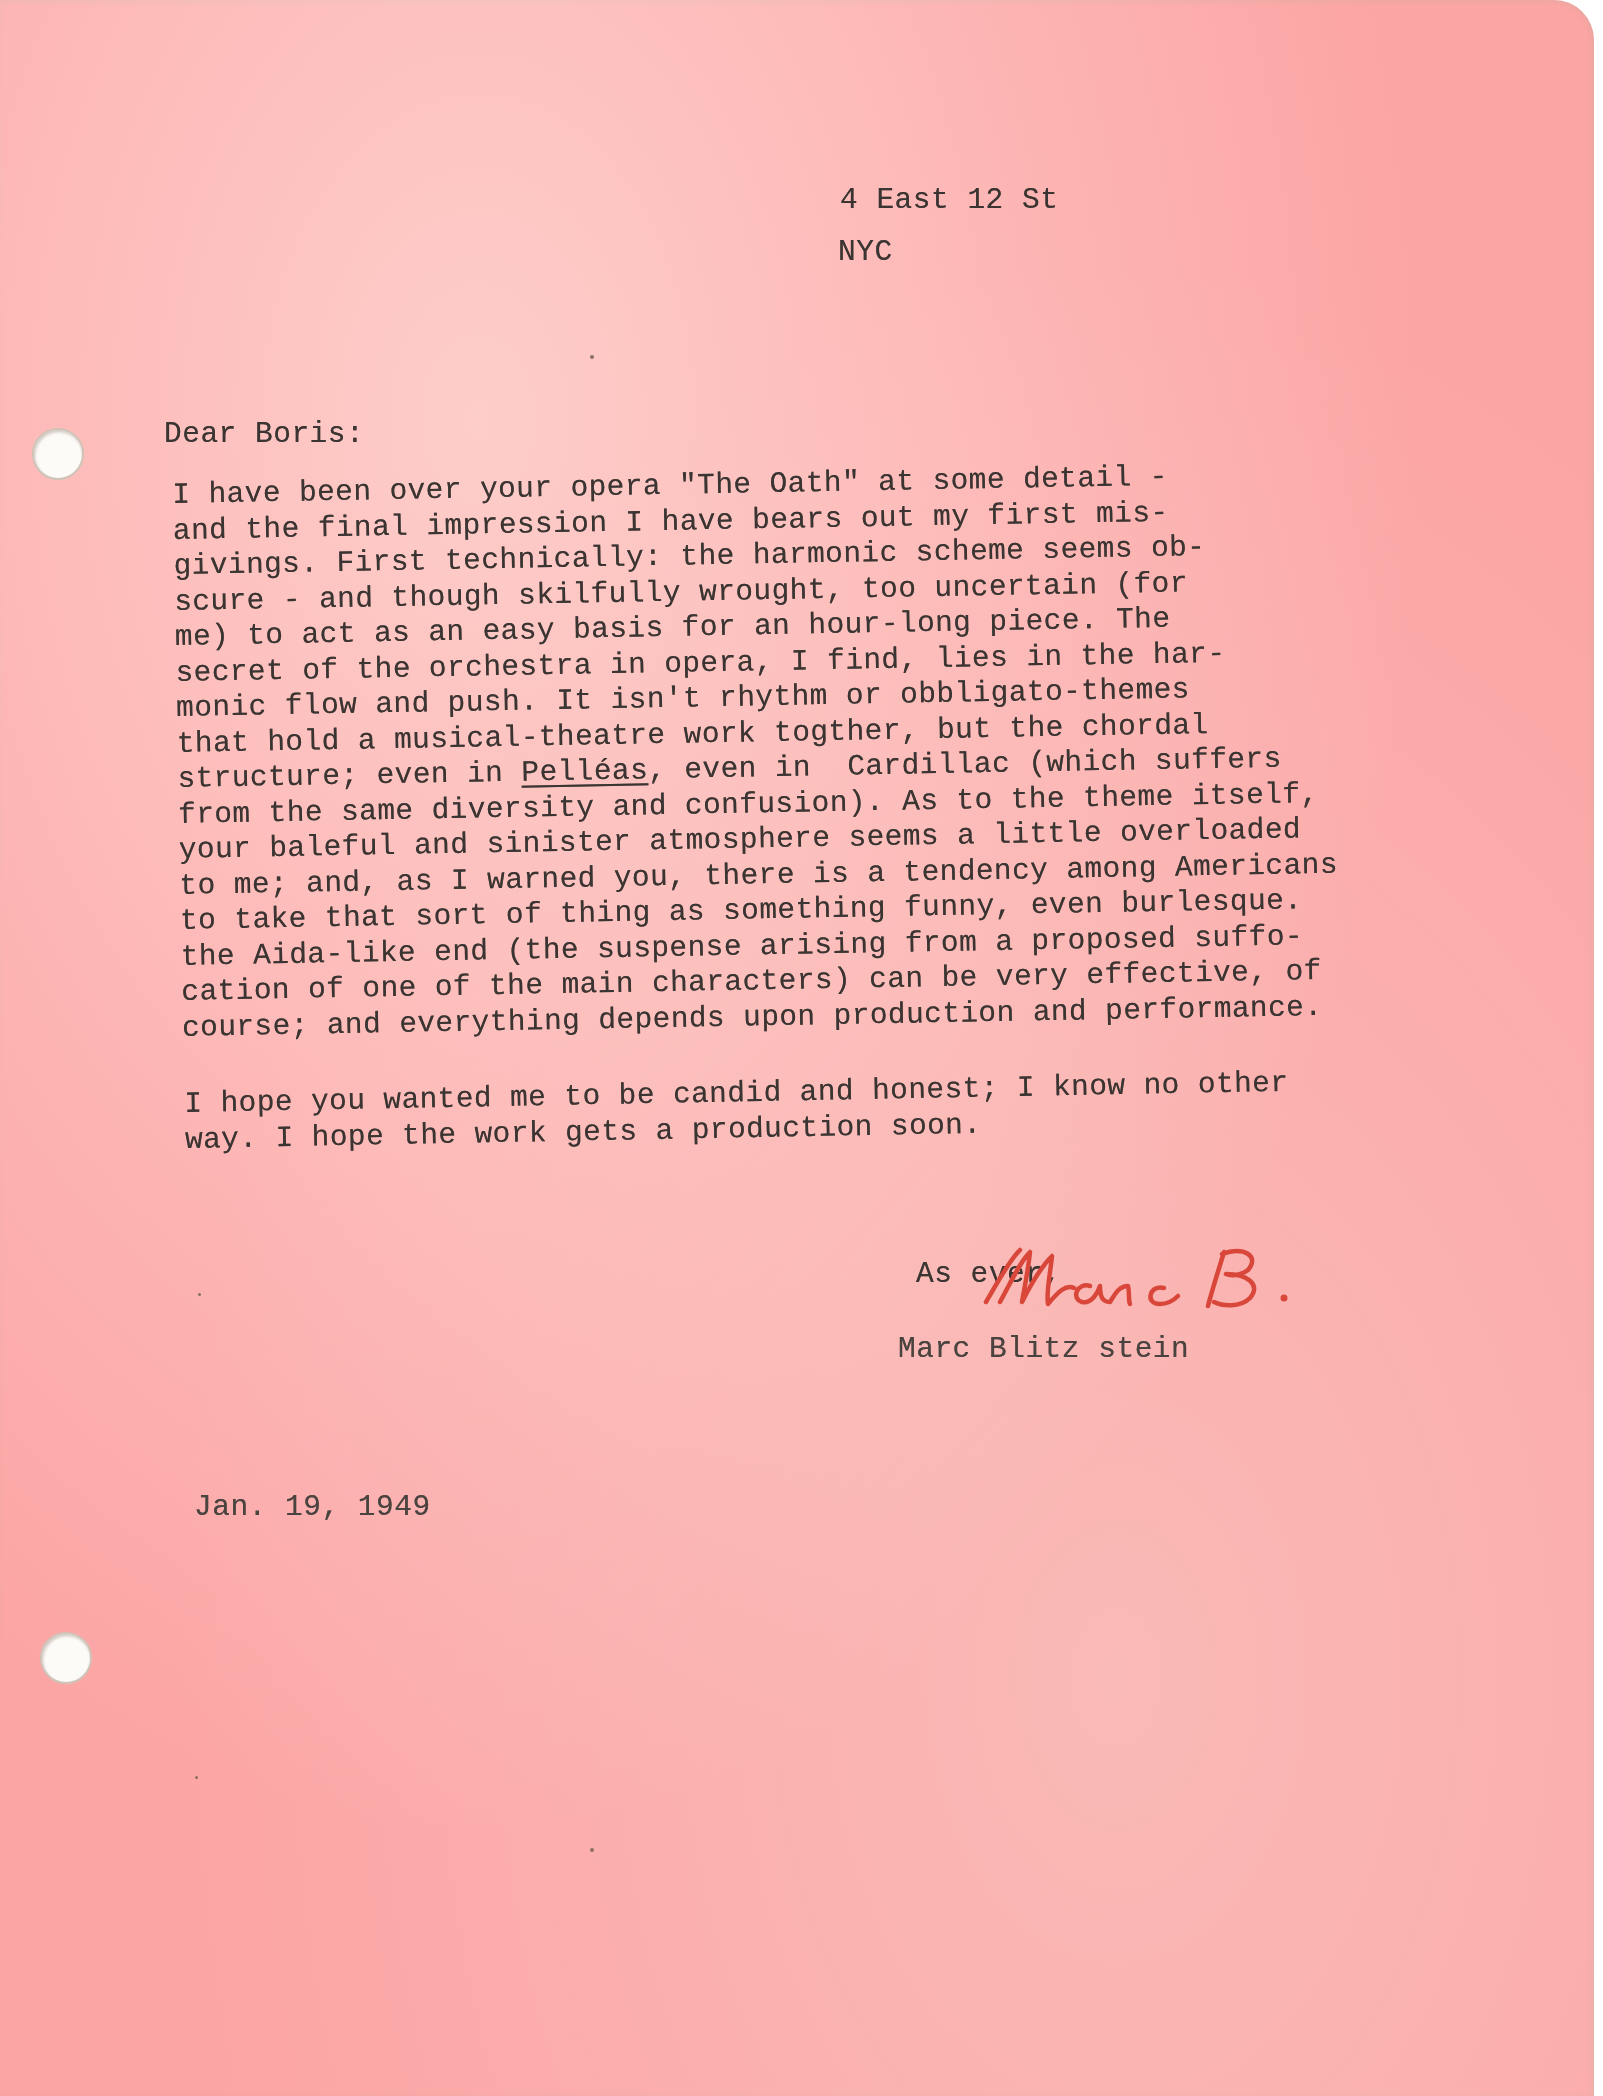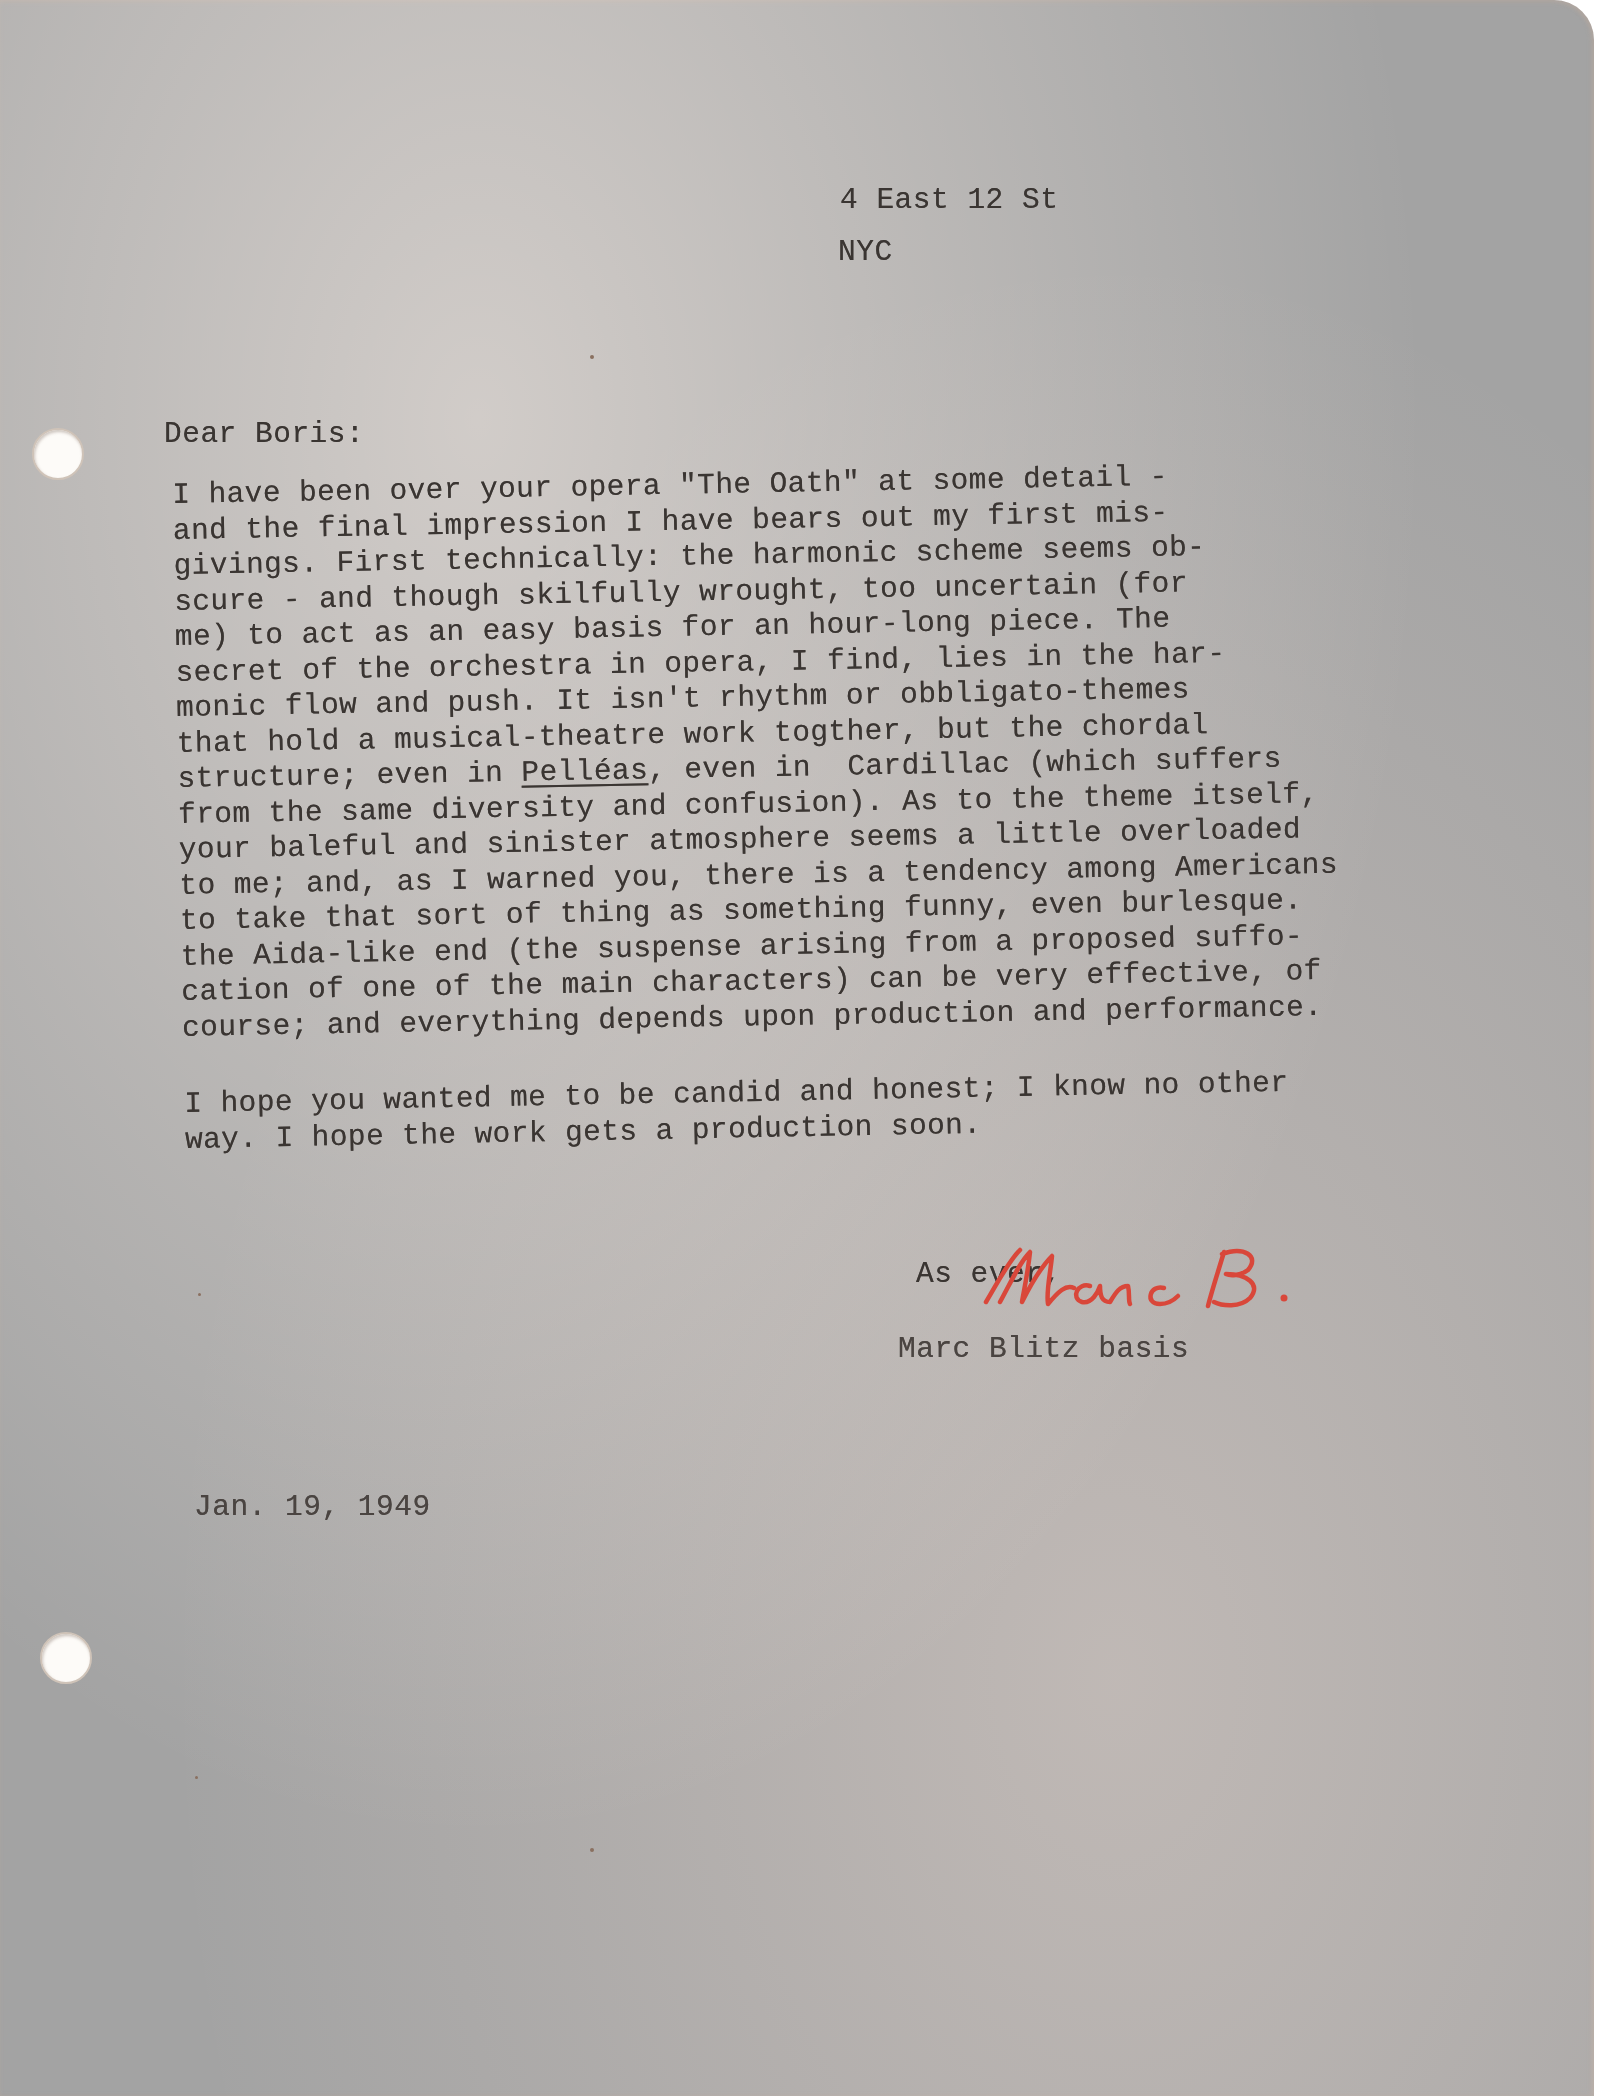--- a/index.html
+++ b/index.html
@@ -12,21 +12,21 @@
       background: #ffffff;
       position: relative;
       overflow: hidden;
     }
     .sheet {
       position: absolute;
       left: 0;
       top: 0;
       width: 1594px;
       height: 2096px;
-      background: #a3a3a3;
+      background: #fca5a5;
       border-top-right-radius: 40px;
       box-shadow: inset -3px 0 4px rgba(200,170,150,0.25), inset 0 3px 4px rgba(210,180,160,0.2);
     }
     .grain {
       position: absolute;
       inset: 0;
       background:
         radial-gradient(ellipse at 30% 20%, rgba(255,245,238,0.5), rgba(255,245,238,0) 60%),
         radial-gradient(ellipse at 70% 80%, rgba(245,225,215,0.35), rgba(245,225,215,0) 60%);
       pointer-events: none;
@@ -139,21 +139,21 @@
   <svg class="signature" viewBox="0 0 320 90">
     <g fill="none" stroke="#d9473a" stroke-width="4.5" stroke-linecap="round" stroke-linejoin="round">
       <path d="M8 70 C 20 50, 30 30, 42 18 M 22 70 C 34 48, 42 30, 52 20 C 50 40, 46 58, 44 70 C 56 46, 66 32, 74 24 C 72 44, 68 60, 70 72 C 80 60, 88 52, 96 56"></path>
       <path d="M112 54 C 100 50, 92 66, 104 70 C 114 72, 120 60, 122 54 C 122 64, 124 70, 132 70 C 138 60, 142 54, 150 54 C 152 62, 150 68, 152 72"></path>
       <path d="M186 56 C 172 52, 166 72, 182 72 C 190 72, 196 68, 200 64"></path>
       <path d="M246 20 C 240 40, 234 58, 230 74 M 244 22 C 266 14, 282 24, 270 38 C 262 44, 252 44, 248 42 C 268 42, 284 52, 272 66 C 262 76, 244 74, 236 70"></path>
     </g>
     <circle cx="306" cy="66" r="3.5" fill="#d9473a"></circle>
   </svg>
 
-  <div class="typed typed-name">Marc Blitz basis</div>
+  <div class="typed typed-name">Marc Blitz stein</div>
 
   <div class="typed date">Jan. 19, 1949</div>
 
   <div class="speck" style="left:590px; top:355px;"></div>
   <div class="speck" style="left:198px; top:1293px; width:3px; height:3px;"></div>
   <div class="speck" style="left:590px; top:1848px;"></div>
   <div class="speck" style="left:195px; top:1776px; width:3px; height:3px;"></div>
 </div>
 
 </body></html>

